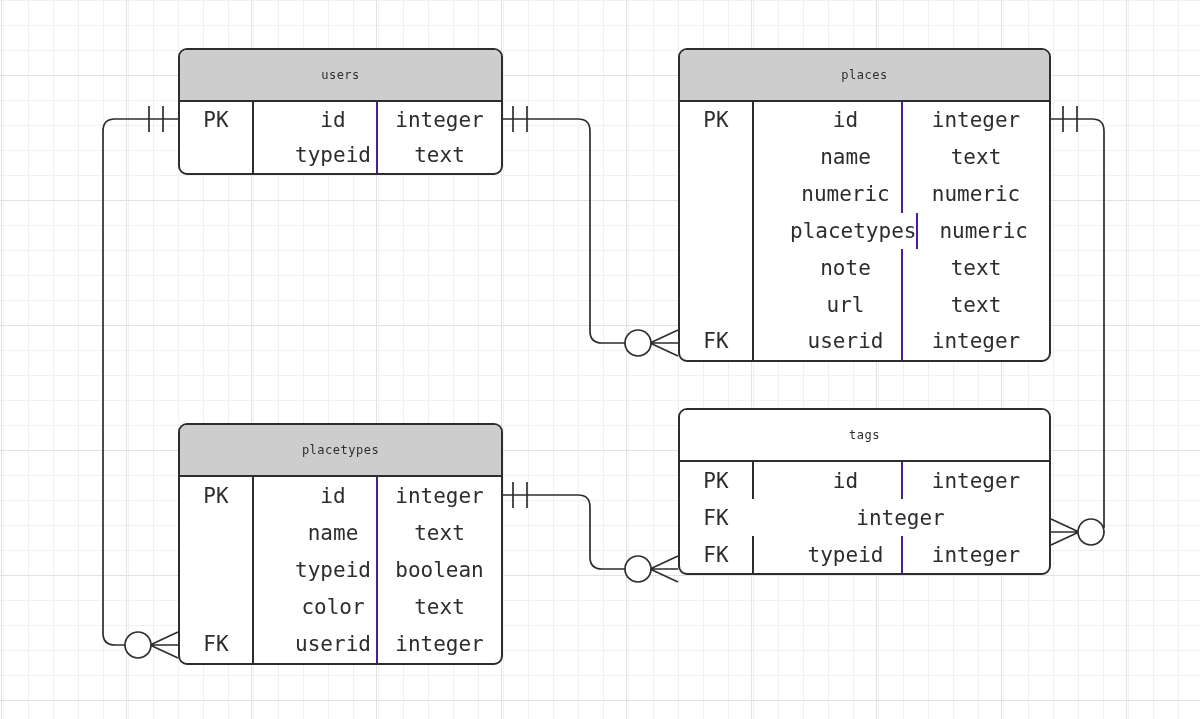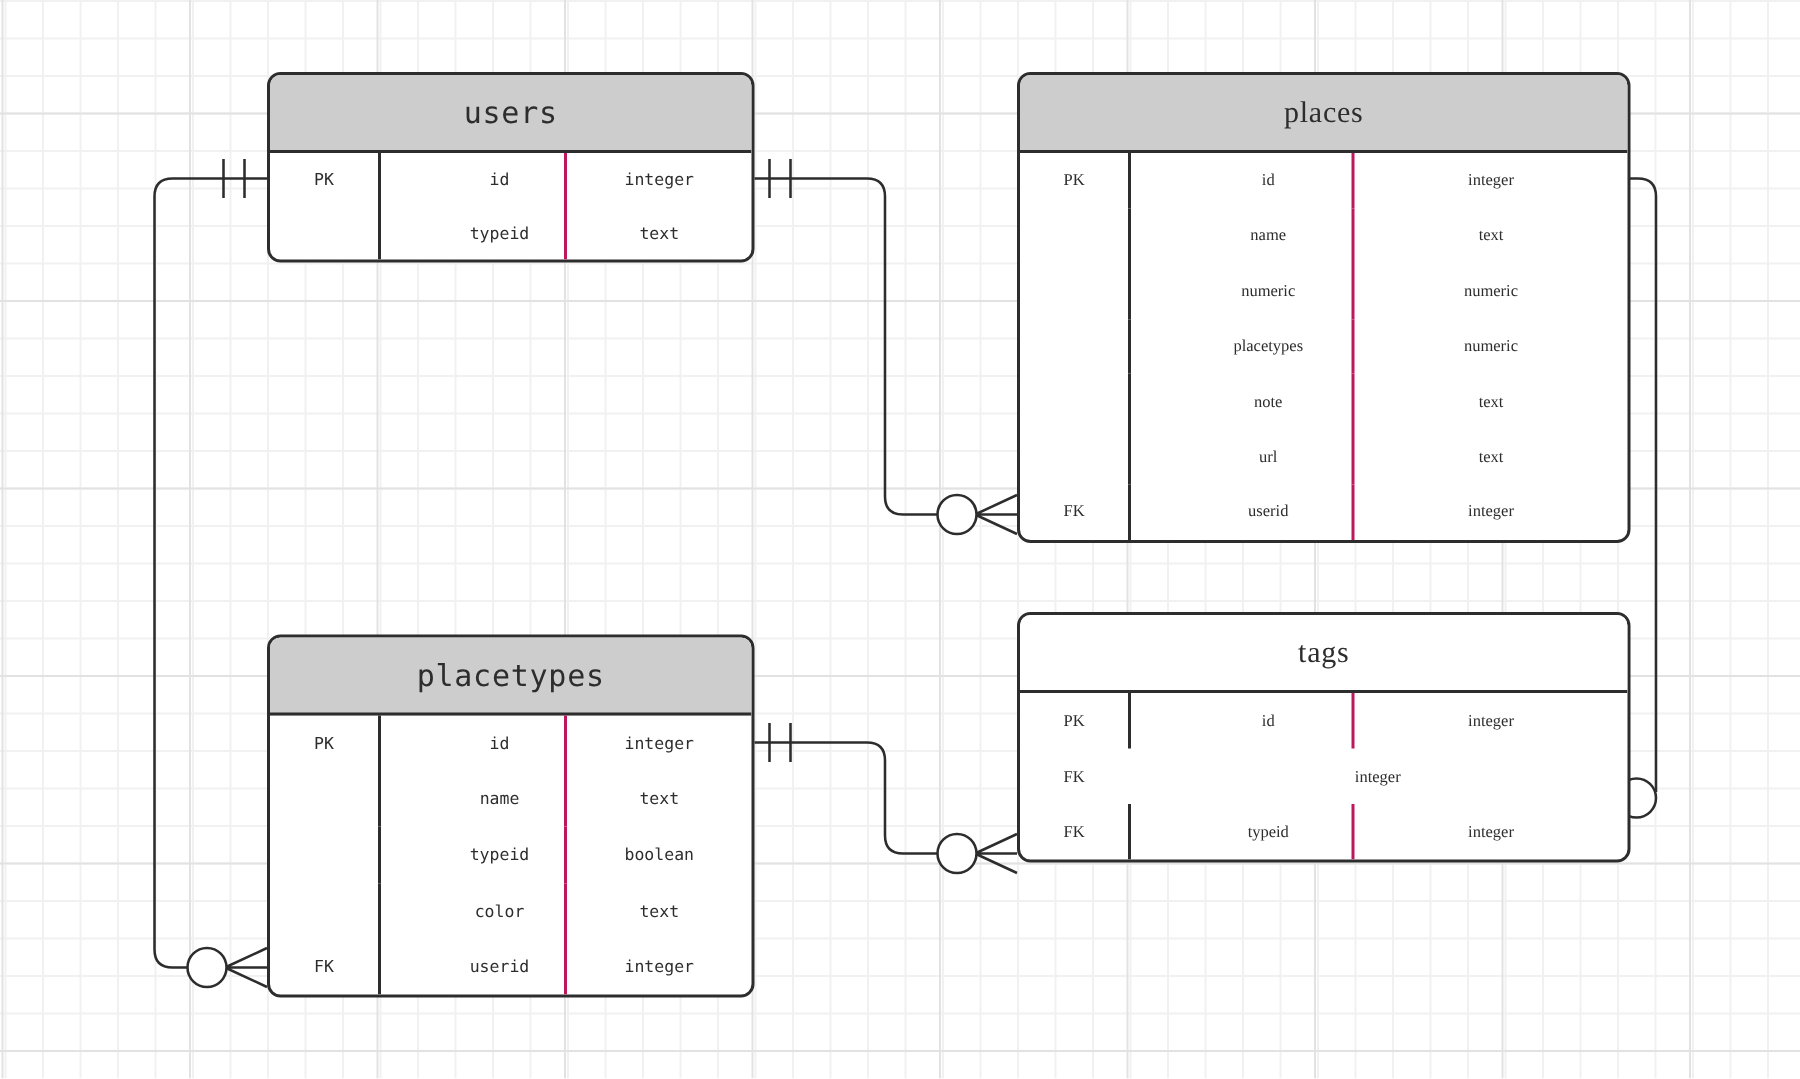--- a/index.html
+++ b/index.html
@@ -24,36 +24,36 @@
 
   .etable{
     position:absolute;z-index:2;
     border:2px solid #2d2d2d;border-radius:9px;
     background:#ffffff;overflow:hidden;
     box-sizing:border-box;
   }
   .thead{
     height:50px;border-bottom:2px solid #2d2d2d;
     display:flex;align-items:center;justify-content:center;
-    background:#cdcdcd;font-size:20px;letter-spacing:0.5px;
+    background:#cdcdcd;font-size:12px;letter-spacing:0.5px;
   }
   .etable.plain .thead{background:#ffffff;}
   .tbody{display:block;}
   .row{display:flex;align-items:stretch;}
   .cell{
     display:flex;align-items:center;justify-content:center;
-    font-size:11px;box-sizing:border-box;white-space:pre;
+    font-size:21px;box-sizing:border-box;white-space:pre;
   }
   .cell.key{flex:0 0 72px;}
-  .cell.field{border-left:2px solid #2d2d2d;border-right:2px solid #be185d;padding-left:36px;}
+  .cell.field{border-left:2px solid #2d2d2d;border-right:2px solid #4c1d95;padding-left:36px;}
   .cell.type{flex:1 1 auto;}
 
   .t-narrow{width:325px;}
   .t-narrow .cell.field{flex:0 0 126px;}
-  .t-wide{width:409px;font-family:Liberation Serif, serif;}
+  .t-wide{width:373px;}
   .t-wide .cell.field{flex:0 0 151px;}
 
   .t-users{left:178px;top:48px;height:127px;}
   .t-users .row{height:35.5px;}
   .t-places{left:678px;top:48px;height:314px;}
   .t-places .row{height:36.85px;}
   .t-placetypes{left:178px;top:423px;height:242px;text-align:center;}
   .t-placetypes .row{height:37.2px;}
   .t-tags{left:678px;top:408px;height:167px;}
   .t-tags .row{height:37px;}

